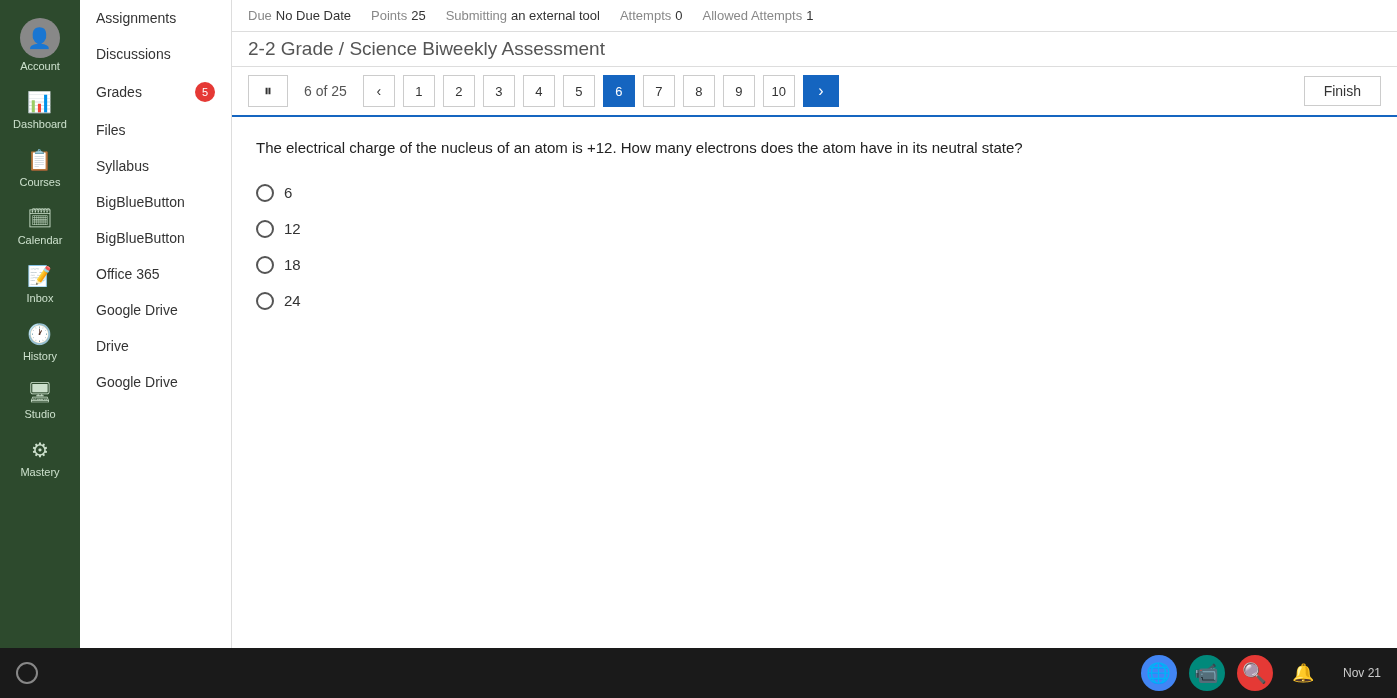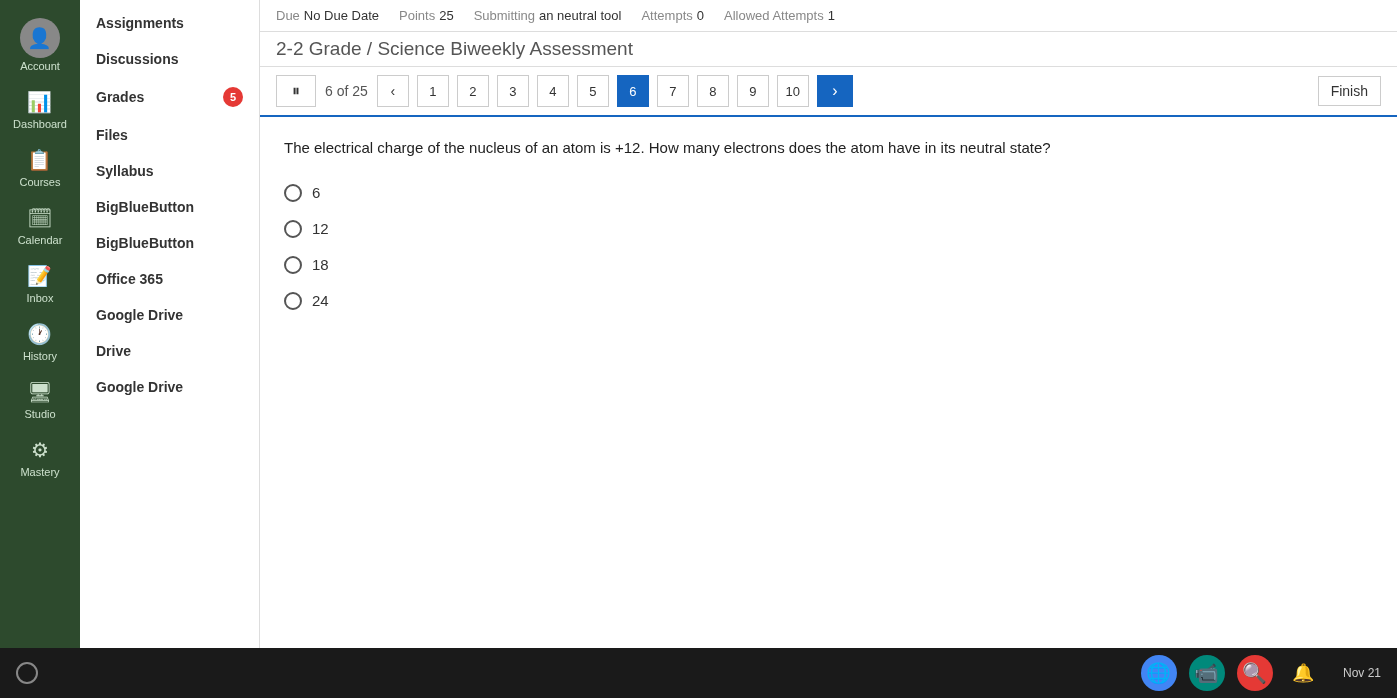--- a/index.html
+++ b/index.html
@@ -54,30 +54,28 @@
       display: flex;
       align-items: center;
       justify-content: center;
       margin-bottom: 2px;
       font-size: 20px;
       color: white;
     }
 
     
     .nav-panel {
-      width: 180px;
+      width: 152px;
       background: #ffffff;
       border-right: 1px solid #ddd;
       display: flex;
       flex-direction: column;
-      padding-top: 5px;
       flex-shrink: 0;
       height: 100%;
       overflow-y: auto;
-      font-weight: bold;
     }
 
     .nav-item {
       padding: 10px 16px;
       font-size: 14px;
       color: #333;
       cursor: pointer;
       display: flex;
       align-items: center;
       justify-content: space-between;
@@ -156,21 +154,21 @@
       border: 1px solid #ccc;
       background: white;
       cursor: pointer;
       font-size: 16px;
       color: #333;
     }
 
     .page-count {
       font-size: 14px;
       color: #555;
-      margin: 0 1px;
+      margin: 0 8px;
     }
 
     .nav-btn {
       width: 32px;
       height: 32px;
       border: 1px solid #ccc;
       background: white;
       cursor: pointer;
       display: flex;
       align-items: center;
@@ -205,21 +203,21 @@
       color: white;
       border: none;
       cursor: pointer;
       display: flex;
       align-items: center;
       justify-content: center;
       font-size: 16px;
     }
 
     .finish-btn {
-      padding: 6px 12px;
+      padding: 6px 19px;
       background: white;
       border: 1px solid #ccc;
       font-size: 14px;
       cursor: pointer;
       color: #333;
       margin-left: auto;
     }
 
     
     .question-area {
@@ -397,21 +395,21 @@
       <div class="top-bar-item">
         <span class="top-bar-label">Due</span>
         <span class="top-bar-value">No Due Date</span>
       </div>
       <div class="top-bar-item">
         <span class="top-bar-label">Points</span>
         <span class="top-bar-value">25</span>
       </div>
       <div class="top-bar-item">
         <span class="top-bar-label">Submitting</span>
-        <span class="top-bar-value">an neutral tool</span>
+        <span class="top-bar-value">an external tool</span>
       </div>
       <div class="top-bar-item">
         <span class="top-bar-label">Attempts</span>
         <span class="top-bar-value">0</span>
       </div>
       <div class="top-bar-item">
         <span class="top-bar-label">Allowed Attempts</span>
         <span class="top-bar-value">1</span>
       </div>
     </div>

